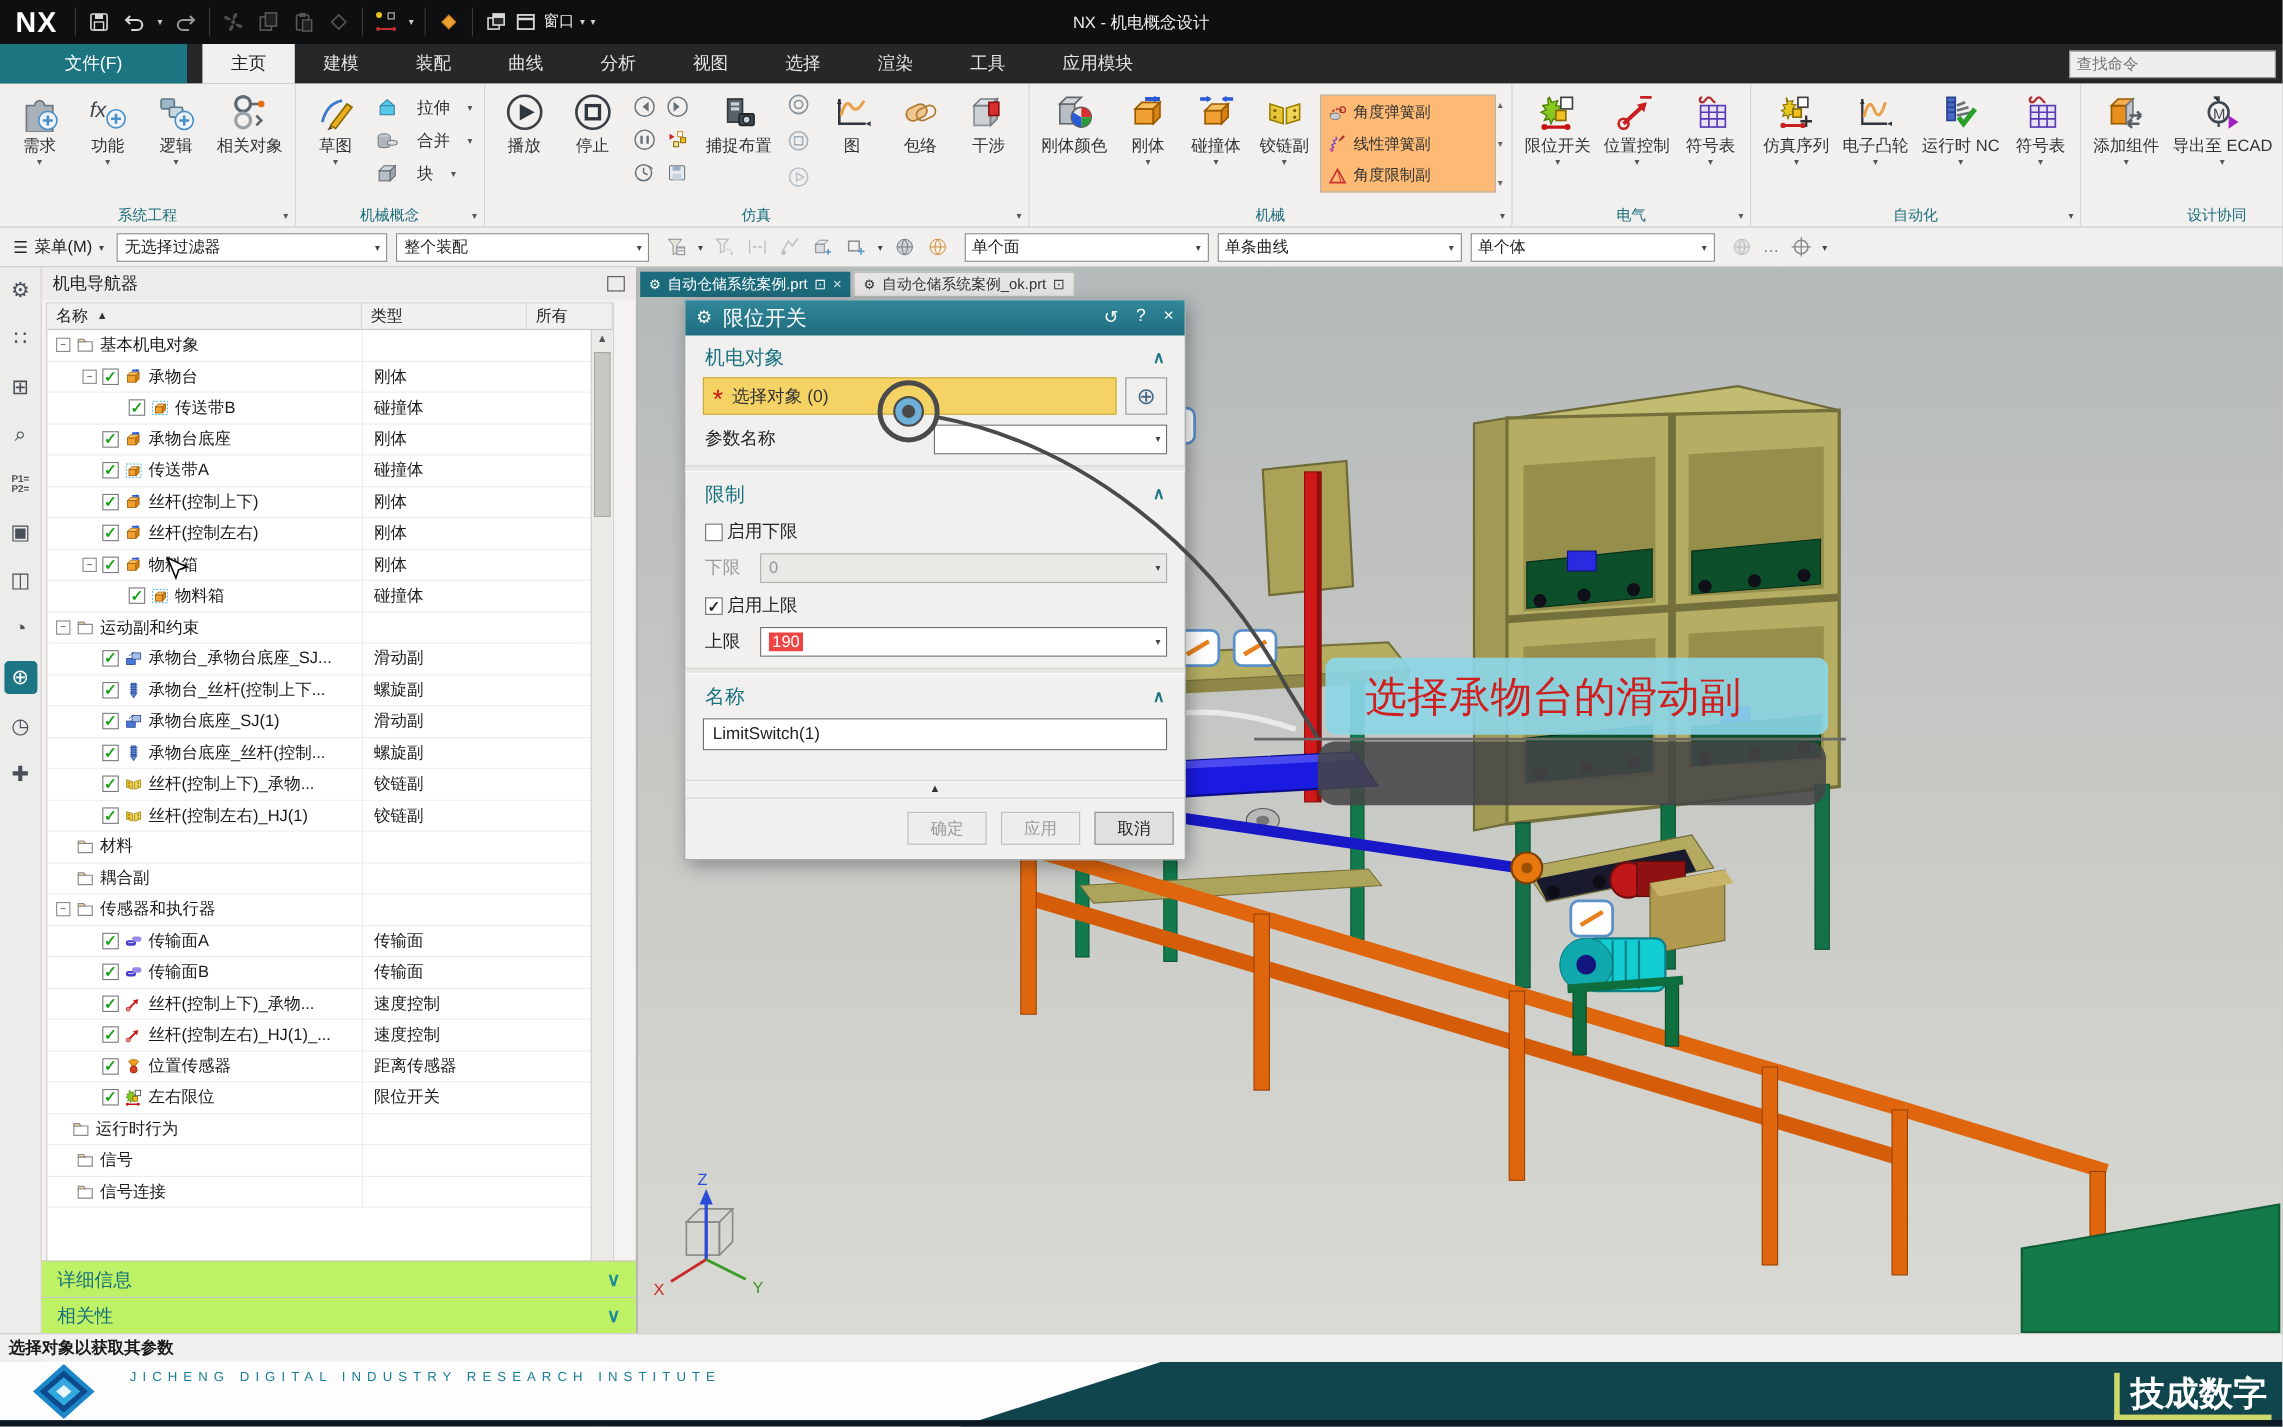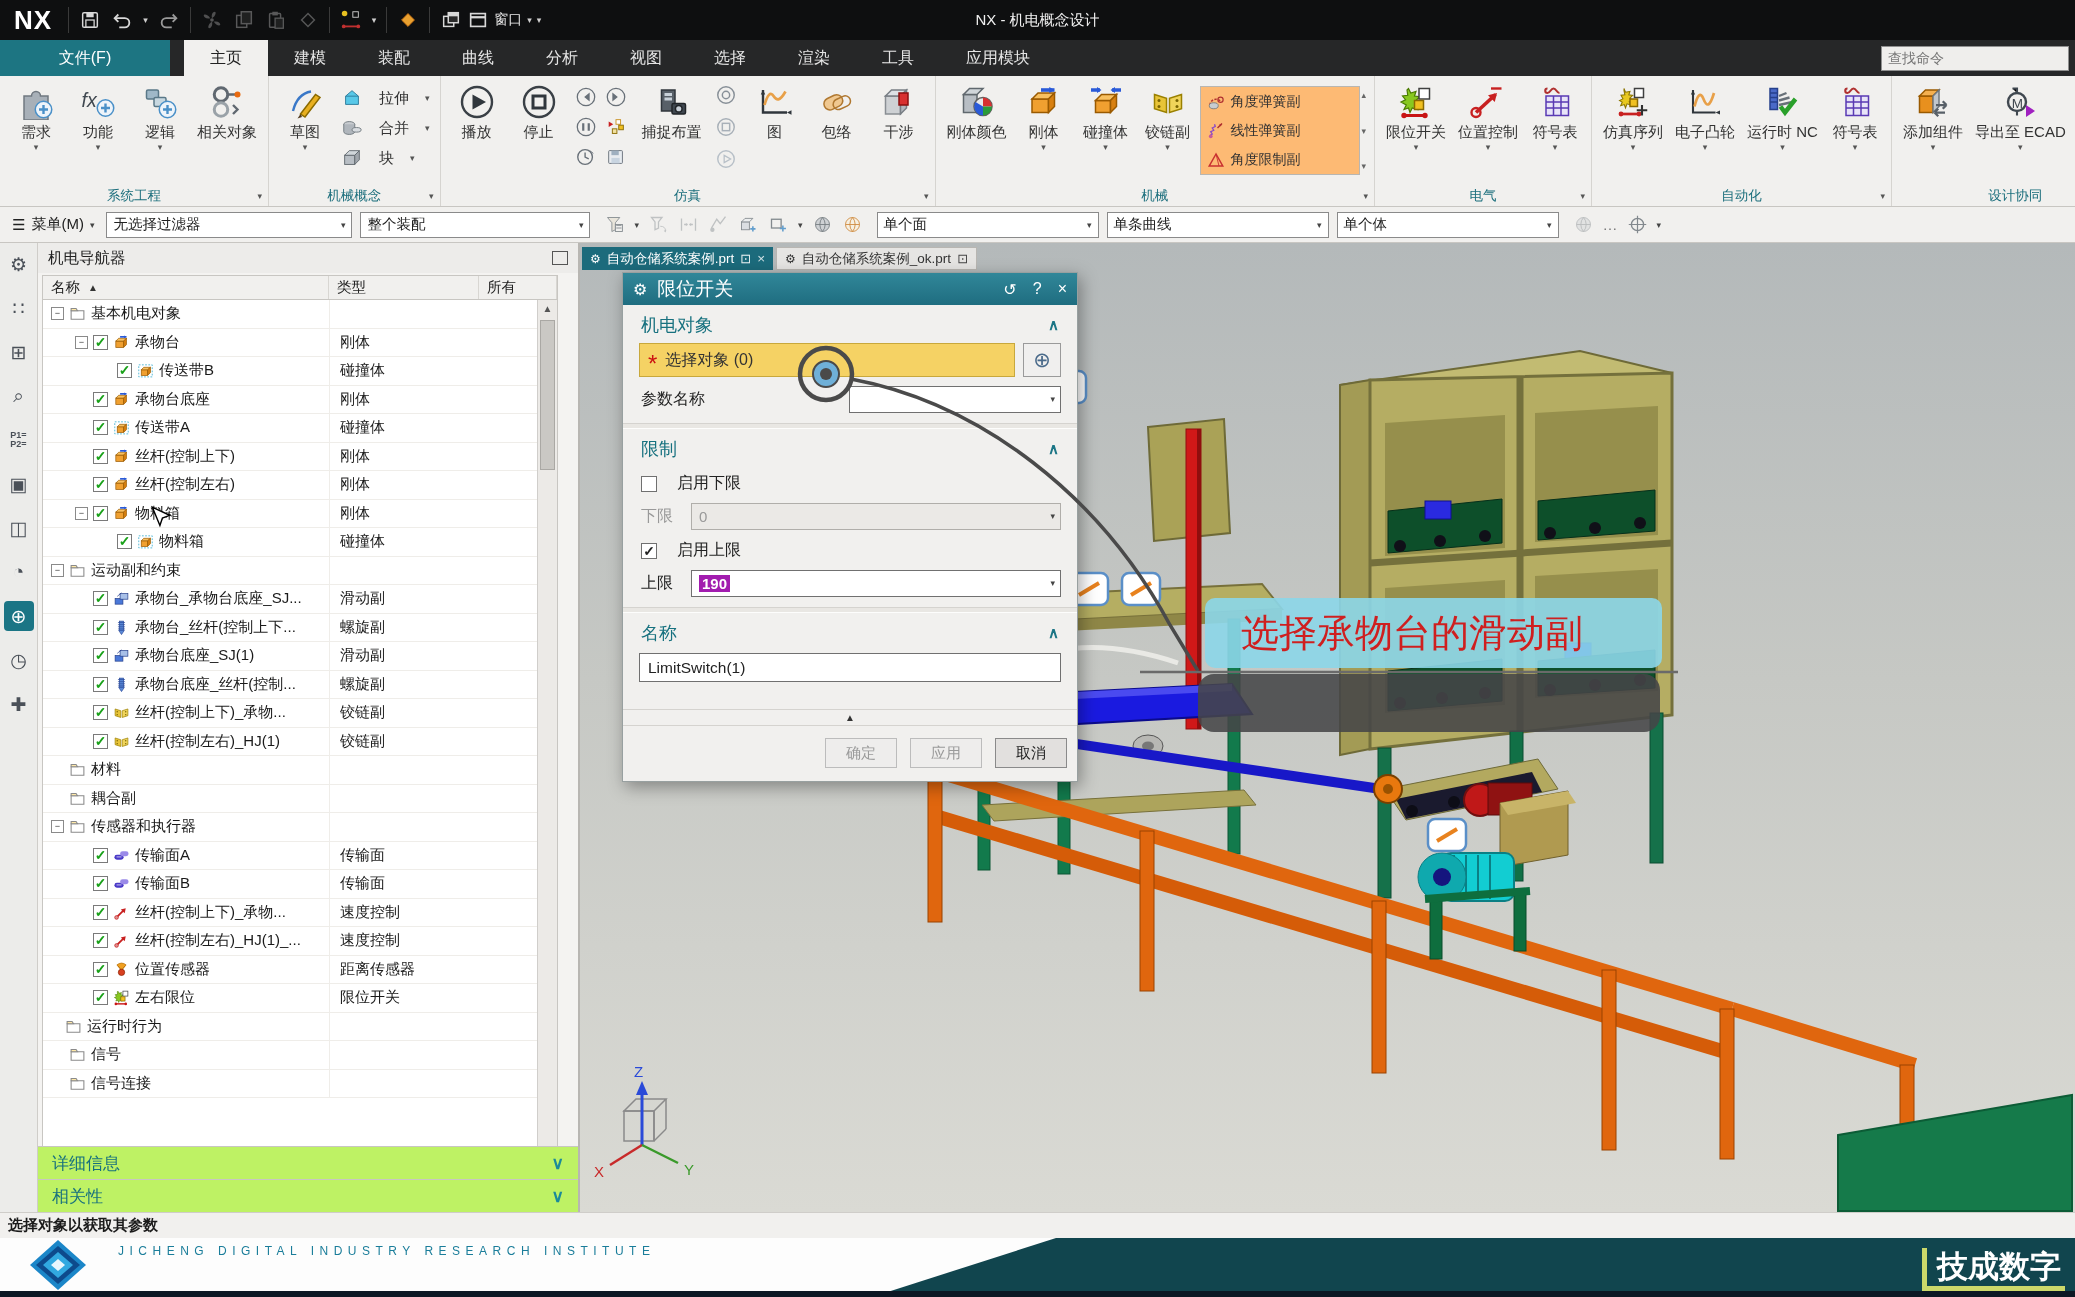--- a/index.html
+++ b/index.html
@@ -123,24 +123,24 @@
   #selrow .star{color:#cc1111;font-size:24px;line-height:10px;margin-top:8px;}
   #selrow .stxt{font-size:16px;color:#333;}
   #pickbtn{width:38px;height:34px;border:1px solid #9a9a9a;background:#f0efee;font-size:21px;color:#4a6a8a;
     display:flex;align-items:center;justify-content:center;}
   .drow{display:flex;align-items:center;padding:0 18px;margin-top:8px;height:28px;font-size:16px;color:#222;}
   .combo{height:27px;border:1px solid #707070;background:#fff;display:flex;align-items:center;
     padding:0 22px 0 7px;position:relative;font-size:15px;color:#222;}
   .combo .arr{position:absolute;right:5px;font-size:9px;color:#444;}
   .combo.dis{background:#ebe9e6;border-color:#b0aeaa;color:#999;}
   .sep{height:6px;border-top:1px solid #d5d3cf;border-bottom:1px solid #fdfdfc;background:#e9e7e3;margin-top:10px;}
-  .chkrow{display:flex;align-items:center;gap:20px;padding:0 18px;margin-top:10px;font-size:16px;color:#222;}
+  .chkrow{display:flex;align-items:center;gap:4px;padding:0 18px;margin-top:10px;font-size:16px;color:#222;}
   .dchk{width:16px;height:16px;border:1px solid #707070;background:#fff;text-align:center;
     line-height:14px;font-size:14px;color:#222;font-weight:bold;}
-  .hl{background:#a21caf;color:#fff;padding:0 3px;font-weight:bold;}
+  .hl{background:#ef4444;color:#fff;padding:0 3px;}
   #nameinput{margin:6px 16px 0 16px;height:29px;border:1px solid #707070;background:#fff;
     display:flex;align-items:center;padding:0 8px;font-size:15.5px;color:#222;}
   #dlg-foot{position:absolute;left:0;right:0;bottom:0;height:72px;border-top:1px solid #d5d3cf;}
   #dlg-collapse{text-align:center;font-size:10px;color:#333;height:16px;line-height:16px;border-bottom:1px solid #d5d3cf;}
   #dlg-btns{display:flex;justify-content:flex-end;gap:13px;padding:12px 10px 0 0;}
   .dbtn{width:72px;height:30px;display:flex;align-items:center;justify-content:center;font-size:15px;}
   .dbtn.disabled{border:1px solid #bcbcbc;background:#eeedec;color:#9a9a9a;}
   .dbtn.normal{border:1px solid #8a8a8a;background:#e2e0de;color:#222;}
   
   #statusbar{position:absolute;left:0;top:1212px;width:2075px;height:26px;background:#f1f0ee;

